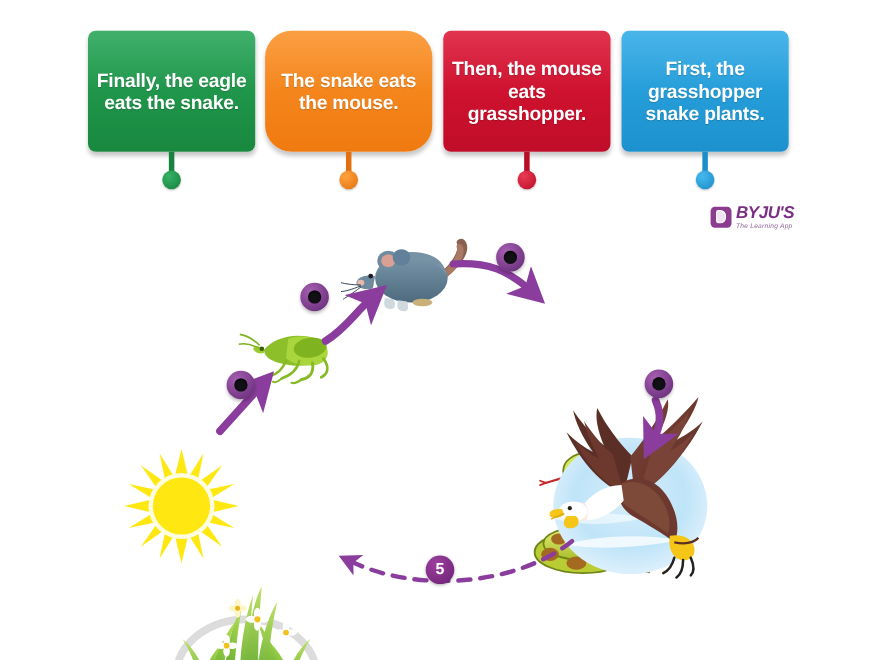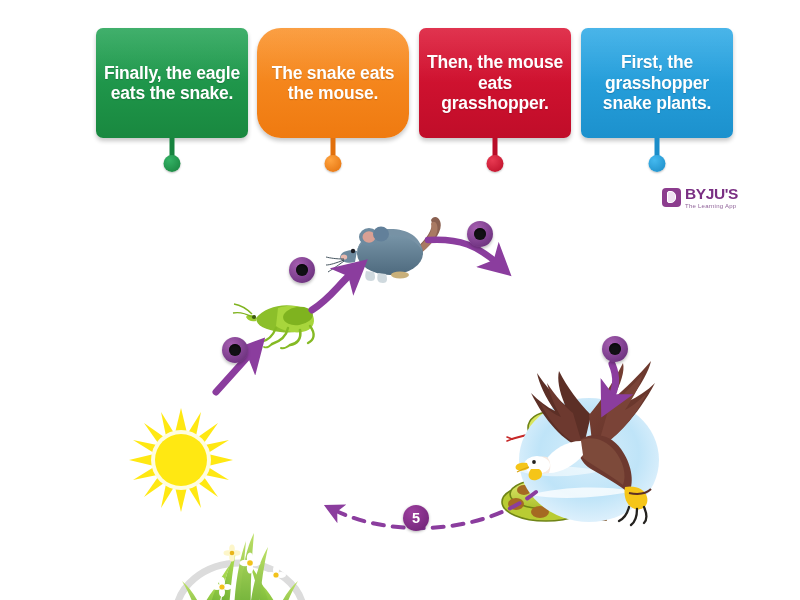--- a/index.html
+++ b/index.html
@@ -3,21 +3,21 @@
 <meta charset="utf-8">
 <title>Food Chain Activity</title>
 <style>
   * { box-sizing: border-box; margin: 0; padding: 0; }
   html, body {
     width: 800px; height: 600px;
     background: #ffffff;
     font-family: "Liberation Sans", sans-serif;
     overflow: hidden;
   }
-  #stage { position: relative; width: 737px; height: 600px; background:#fff;margin-left:16px; }
+  #stage { position: relative; width: 737px; height: 600px; background:#fff; }
 
   
   #card-strip { position: absolute; left: 0; top: 0; width: 800px; height: 175px; }
   .card-wrap { position: absolute; top: 28px; width: 152px; }
   .card {
     width: 152px; height: 110px;
     border-radius: 7px;
     display: flex; align-items: center; justify-content: center;
     padding: 4px 6px;
     box-shadow: 0 3px 4px rgba(0,0,0,0.22);
@@ -53,21 +53,21 @@
   #logo { position: absolute; left: 646px; top: 186px; display: flex; align-items: center; gap: 4px; }
   .logo-mark {
     width: 19px; height: 19px; border-radius: 4px;
     background: #8c3c8e;
     display:flex; align-items:center; justify-content:center;
   }
   .logo-mark-inner {
     width: 9px; height: 12px; border-radius: 2px 5px 5px 2px;
     background: #f0e2f2; border: 1.2px solid #fff;
   }
-  .logo-words { line-height: 1; }
+  .logo-words { line-height: 1; font-style: italic; }
   .logo-name {
     font-size: 15.5px; font-weight: bold; color: #7a2f83;
     letter-spacing: -0.4px; display:block;
   }
   .logo-tag {
     font-size: 6px; color: #8d5f97; letter-spacing: 0.25px; display:block; margin-top:1px;
   }
 
   
   #diagram { position: absolute; left: 0; top: 180px; width: 800px; height: 420px; }

